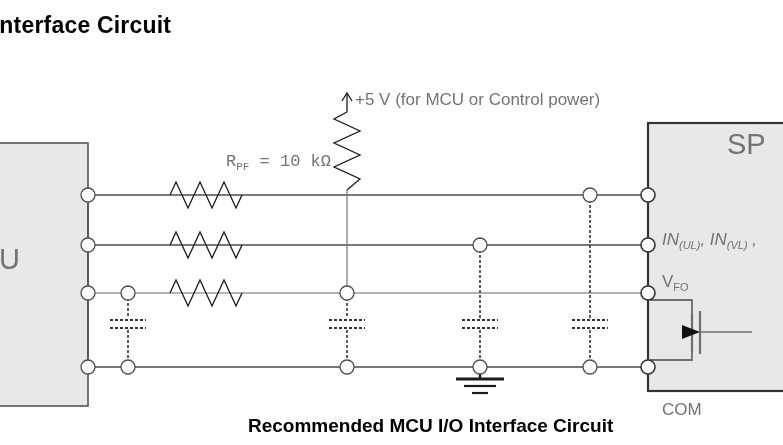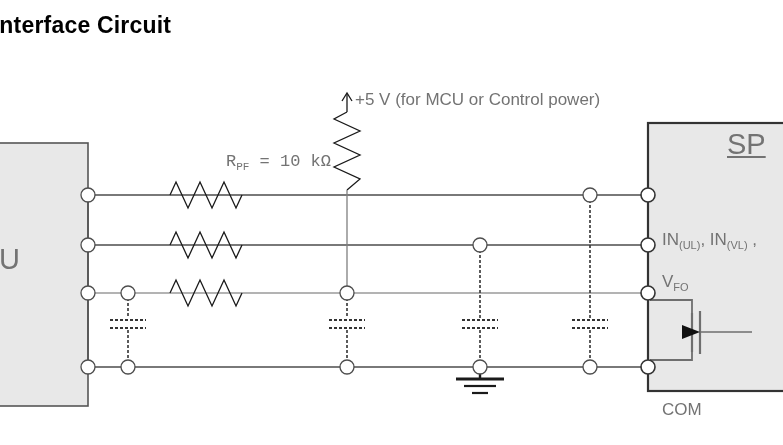--- a/index.html
+++ b/index.html
@@ -59,24 +59,23 @@
   .lbl-rpf sub { font-size: 11px; }
   .lbl-5v {
     font-size: 17px;
     left: 355px;
     top: 90px;
   }
   .lbl-spblock {
     font-size: 29px;
     left: 727px;
     top: 128px;
-    text-decoration: underline;
   }
   .lbl-inh  { left: 662px; top: 180px; }
-  .lbl-inl  { left: 662px; top: 230px; }
+  .lbl-inl  { left: 662px; top: 230px; font-style: italic; }
   .lbl-vfo  { left: 662px; top: 272px; }
   .lbl-com  { left: 662px; top: 368px; margin-top: 32px; }
   .lbl-mcu  {
     font-size: 29px;
     left: -22px;
     top: 243px;
   }
 </style>
 </head>
 <body>
@@ -190,14 +189,15 @@
 
   <div class="lbl lbl-spblock">SP</div>
 
 
   <div class="lbl lbl-sup lbl-inl"><span>IN</span><sub>(UL)</sub><span>,  IN</span><sub>(VL)</sub><span> ,</span></div>
 
   <div class="lbl lbl-sup lbl-vfo"><span>V</span><sub>FO</sub></div>
 
   <div class="lbl lbl-sup lbl-com">COM</div>
 
+  <div class="caption">Recommended MCU I/O Interface Circuit</div>
 
 </div>
 
 </body></html>

